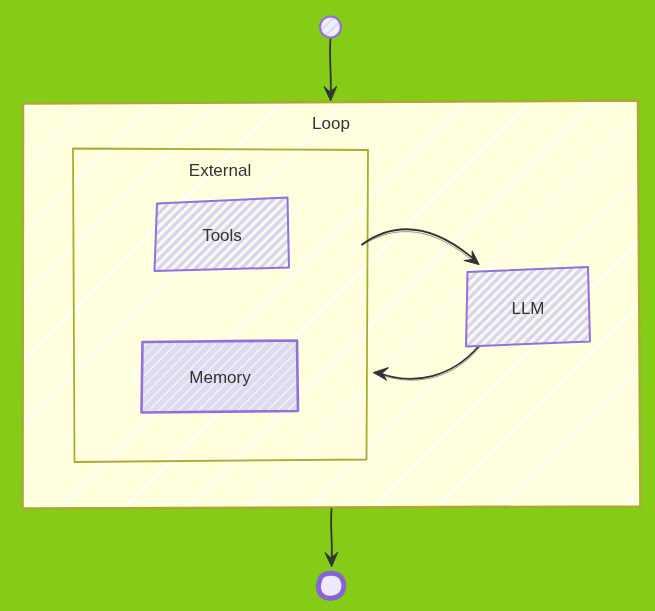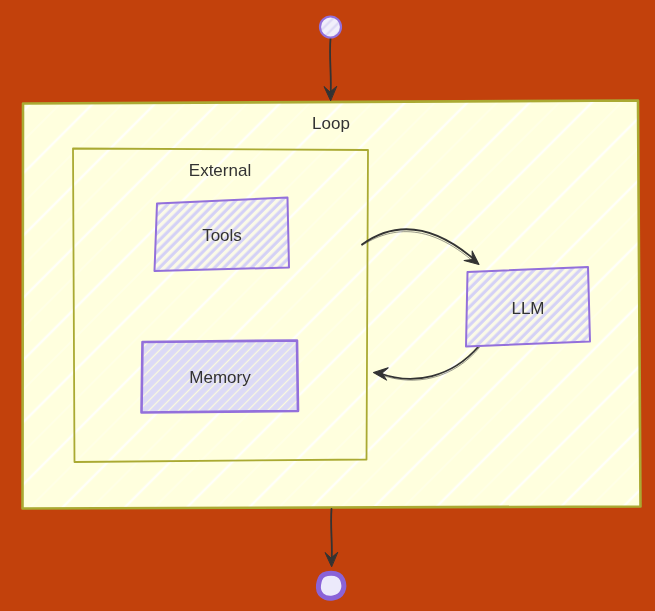--- a/index.html
+++ b/index.html
@@ -1,20 +1,20 @@
 <!DOCTYPE html>
 <html><head>
 <meta charset="utf-8">
 <style>
   html, body { margin: 0; padding: 0; background: #ffffff; }
   .stage {
     position: relative;
     width: 655px;
     height: 611px;
-    background: #c2410c;
+    background: #84cc16;
     font-family: "Liberation Sans", sans-serif;
     overflow: hidden;
   }
   svg { display: block; }
   text {
     font-family: "Liberation Sans", sans-serif;
     font-size: 17px;
   }
 </style>
 </head>

